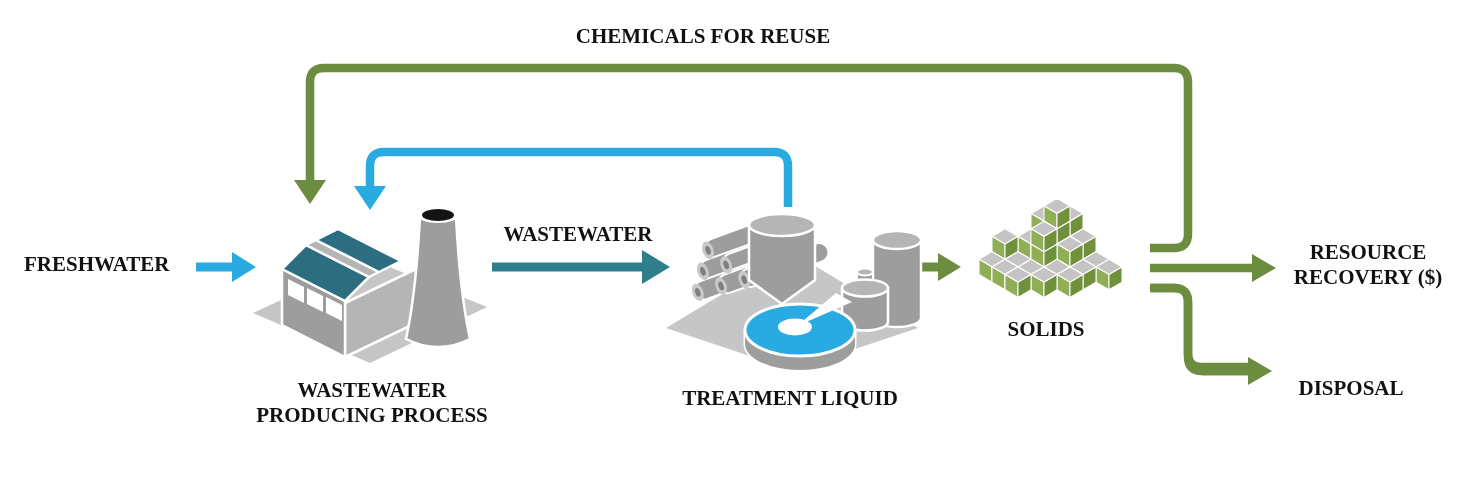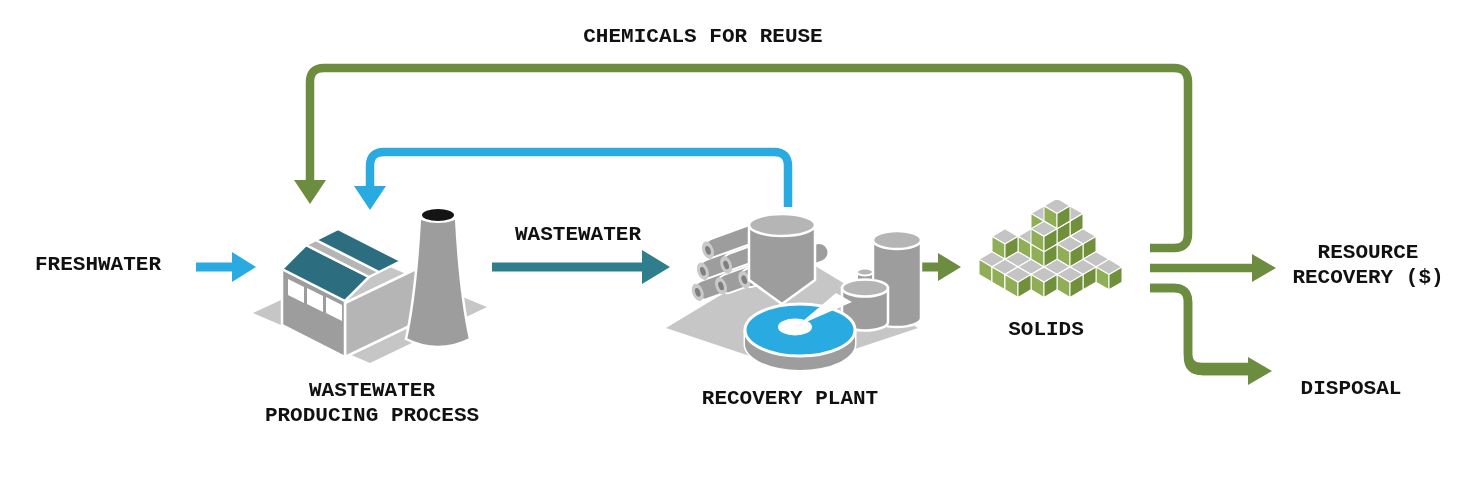--- a/index.html
+++ b/index.html
@@ -1,18 +1,18 @@
 <!DOCTYPE html>
 <html><head>
 <meta charset="utf-8">
 <style>
   html,body{margin:0;padding:0;background:#fff;}
   .canvas{
     position:relative;width:1477px;height:479px;background:#ffffff;overflow:hidden;
-    font-family:Liberation Mono, monospace;
+    font-family:Liberation Serif, serif;
   }
   .lbl{
     position:absolute;font-weight:700;color:#111;font-size:21px;line-height:25px;
     text-align:center;white-space:nowrap;
   }
   .overlay{position:absolute;left:0;top:0;}
   .icon{position:absolute;}
   .flowline{fill:none;stroke-width:8.5px;}
   .flowline-thick{fill:none;stroke-width:9px;}
 </style>
@@ -307,31 +307,31 @@
           <polygon points="0,0 13,6.5 0,13 -13,6.5" fill="#C4C4C4" stroke="#fff" stroke-width="1"></polygon>
           <polygon points="-13,6.5 0,13 0,26 -13,19.5" fill="#8FAE56" stroke="#fff" stroke-width="1"></polygon>
           <polygon points="0,13 13,6.5 13,19.5 0,26" fill="#71903C" stroke="#fff" stroke-width="1"></polygon>
         </g>
       </g>
   </svg>
 
   <div class="lbl" style="left:503px;top:24px;width:400px">CHEMICALS FOR REUSE</div>
 
 
-  <div class="lbl" style="left:12px;top:252px;width:172px;text-align:center">FRESHWATER</div>
+  <div class="lbl" style="left:24px;top:252px;width:172px;text-align:left">FRESHWATER</div>
 
   <div class="lbl" style="left:478px;top:222px;width:200px">WASTEWATER</div>
 
   <div class="lbl" style="left:222px;top:378px;width:300px">
     <div>WASTEWATER</div>
     <div>PRODUCING PROCESS</div>
   </div>
 
   <div class="lbl" style="left:630px;top:386px;width:320px">
-    <div>RECOVERY PLANT</div>
+    <div>TREATMENT LIQUID</div>
   </div>
 
   <div class="lbl" style="left:1268px;top:240px;width:200px">
     <div>RESOURCE</div>
     <div>RECOVERY ($)</div>
   </div>
 
   <div class="lbl" style="left:966px;top:317px;width:160px">SOLIDS</div>
 
   <div class="lbl" style="left:1251px;top:376px;width:200px">DISPOSAL</div>

